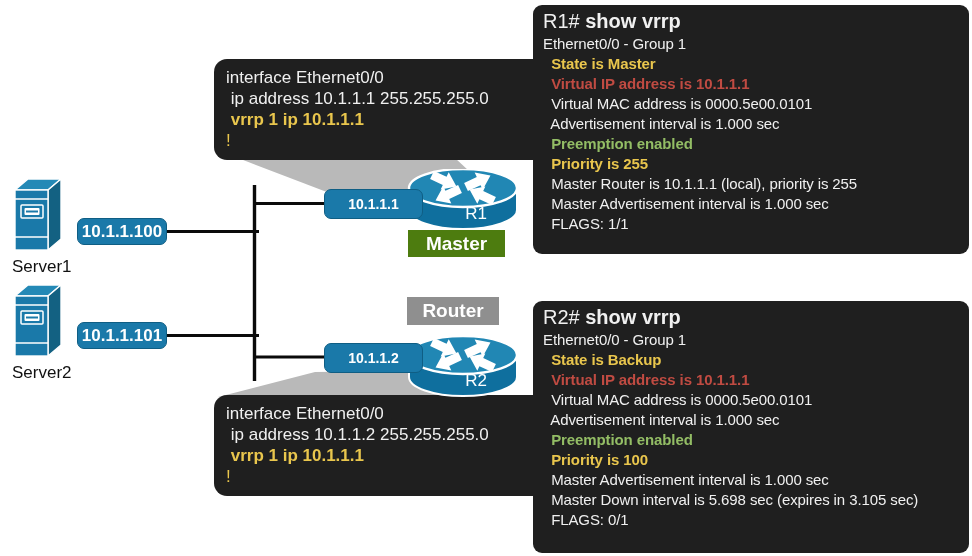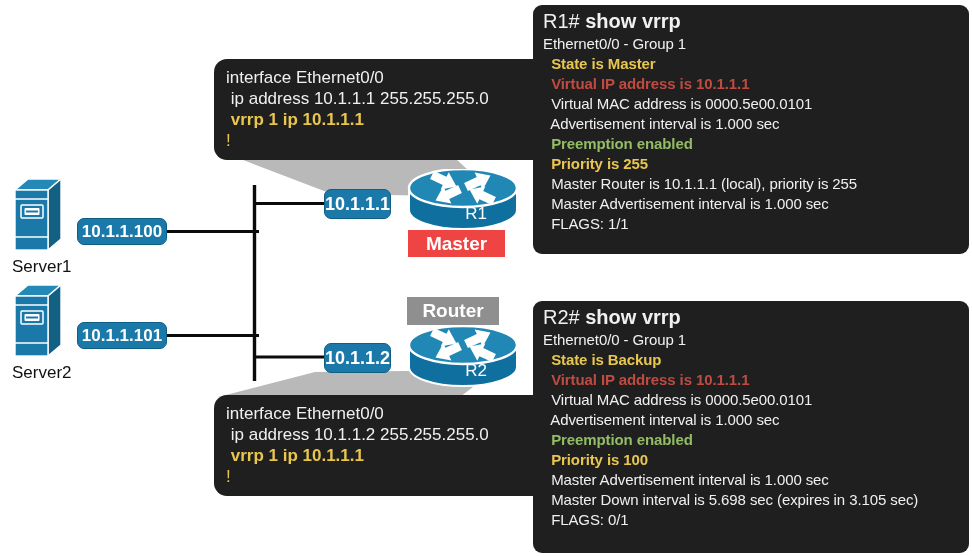--- a/index.html
+++ b/index.html
@@ -27,26 +27,26 @@
   .server{position:absolute;z-index:3;width:70px;}
   .dev-label{font-size:17px;color:#111;margin-top:1px;}
   .router{position:absolute;left:406px;width:114px;height:62px;z-index:3;}
   
   .ip-badge{
     position:absolute;z-index:4;background:#1a79a9;color:#fff;font-weight:700;
     display:flex;align-items:center;justify-content:center;border-radius:7px;
     border:1px solid #0f5e84;box-sizing:border-box;
   }
   .ip-sm{left:77px;width:90px;height:27px;font-size:17px;}
-  .ip-lg{left:324px;width:67px;height:30px;font-size:18px;}
+  .ip-lg{left:324px;width:99px;height:30px;font-size:14px;}
   .role-badge{
     position:absolute;z-index:5;color:#fff;font-weight:700;font-size:19px;
     display:flex;align-items:center;justify-content:center;box-sizing:border-box;
   }
-  .role-master{left:408px;top:230px;width:97px;height:27px;background:#ef4444;}
+  .role-master{left:408px;top:230px;width:97px;height:27px;background:#4d7c0f;}
   .role-backup{left:407px;top:297px;width:92px;height:28px;background:#8f8f8f;}
 </style>
 </head>
 <body>
 
 <div class="canvas">
 
   <svg class="wires" width="972" height="556" viewBox="0 0 972 556">
     <polygon points="238,158 455,158 497,197 332,194" fill="#b9b9b9"></polygon>
     <polygon points="218,397 460,397 495,370 315,372" fill="#b9b9b9"></polygon>
@@ -93,21 +93,21 @@
       <path d="M3,19 L3,41 A54,19 0 0 0 111,41 L111,19" fill="#0f6f9e" stroke="#fff" stroke-width="2"></path>
       <ellipse cx="57" cy="19" rx="54" ry="19" fill="#2187b4" stroke="#fff" stroke-width="2.4"></ellipse>
       <use href="#arr1" transform="translate(60,18) rotate(-25)"></use>
       <use href="#arr1" transform="translate(54,20) rotate(155)"></use>
       <use href="#arr1" transform="translate(26,6) rotate(25)"></use>
       <use href="#arr1" transform="translate(88,32) rotate(205)"></use>
       <text x="70" y="50" text-anchor="middle" font-size="17" fill="#fff">R1</text>
     </svg>
   </div>
 
-  <div class="router" style="top:326px;">
+  <div class="router" style="top:336px;">
     <svg width="114" height="62" viewBox="0 0 114 62">
       <defs>
         <path id="arr2" d="M0,-4.5 L14,-4.5 L14,-9.5 L27,0 L14,9.5 L14,4.5 L0,4.5 Z" fill="#fff"></path>
       </defs>
       <path d="M3,19 L3,41 A54,19 0 0 0 111,41 L111,19" fill="#0f6f9e" stroke="#fff" stroke-width="2"></path>
       <ellipse cx="57" cy="19" rx="54" ry="19" fill="#2187b4" stroke="#fff" stroke-width="2.4"></ellipse>
       <use href="#arr2" transform="translate(60,18) rotate(-25)"></use>
       <use href="#arr2" transform="translate(54,20) rotate(155)"></use>
       <use href="#arr2" transform="translate(26,6) rotate(25)"></use>
       <use href="#arr2" transform="translate(88,32) rotate(205)"></use>

